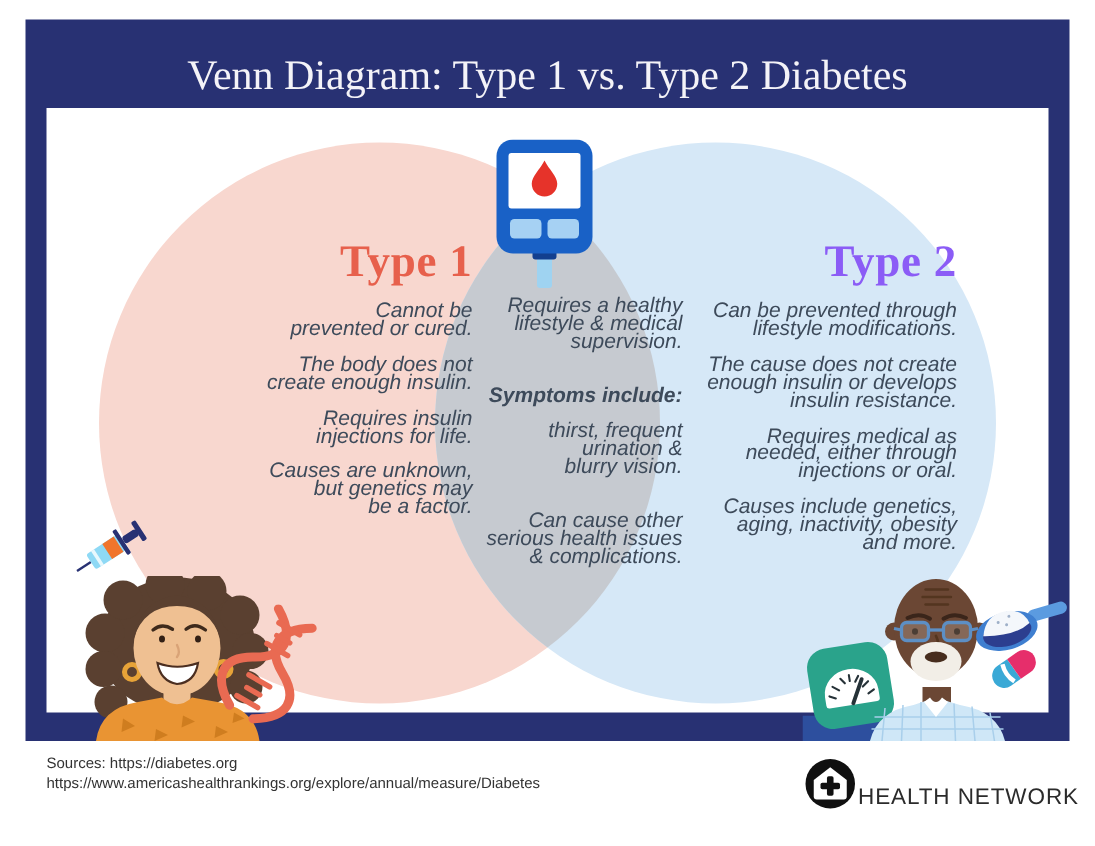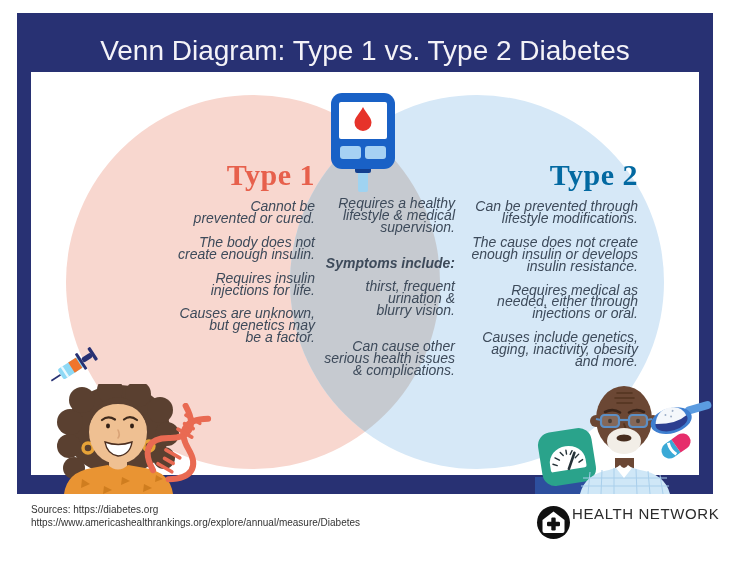--- a/index.html
+++ b/index.html
@@ -1,45 +1,45 @@
 <!DOCTYPE html>
 <html><head>
 <meta charset="utf-8">
 <style>
   html,body{margin:0;padding:0;background:#fff;}
   .page{position:relative;width:730px;height:564px;background:#ffffff;overflow:hidden;
         font-family:"Liberation Sans",sans-serif;}
   .frame{position:absolute;left:17px;top:13px;width:696px;height:481px;background:#283173;}
   .main-title{position:absolute;left:0;top:22px;width:100%;text-align:center;color:#f4f3f8;
-        font-family:Liberation Sans, sans-serif;font-size:28px;font-weight:400;letter-spacing:0px;}
+        font-family:Liberation Serif, serif;font-size:28px;font-weight:400;letter-spacing:0px;}
   .content{position:absolute;left:14px;top:59px;width:668px;height:403px;background:#ffffff;}
   .venn-svg{position:absolute;left:0;top:0;}
   .meter{position:absolute;left:299px;top:21px;}
   .col{position:absolute;text-align:right;color:#3d4a5a;}
   .col-left{left:64px;top:86px;width:220px;}
   .col-mid{left:244px;top:126px;width:180px;}
   .col-right{left:387px;top:86px;width:220px;}
   .col h2{margin:0 0 9px 0;font-family:"Liberation Serif",serif;font-weight:bold;
         font-size:30px;line-height:34px;letter-spacing:0.5px;}
   .col-left h2{color:#e7604c;}
-  .col-right h2{color:#0369a1;}
+  .col-right h2{color:#8b5cf6;}
   .para{font-size:14px;line-height:11.9px;margin:0 0 12px 0;white-space:pre-line;font-style:italic;}
   .bold{font-weight:bold;}
   .deco{position:absolute;left:0;top:0;width:696px;height:481px;overflow:hidden;pointer-events:none;}
   .deco svg{position:absolute;}
   .svg-syringe{left:29px;top:329px;}
   .svg-woman{left:35px;top:371px;}
   .svg-dna{left:123px;top:390px;}
   .svg-mat{left:518px;top:464px;}
   .svg-scale{left:519px;top:409px;}
   .svg-man{left:555px;top:361px;}
   .svg-spoon{left:629px;top:381px;}
   .svg-pill{left:639px;top:413px;}
   .sources{position:absolute;left:31px;top:504px;font-size:10px;line-height:12.5px;color:#333333;}
-  .brand{position:absolute;left:536px;top:505px;display:flex;align-items:flex-start;gap:1px;}
+  .brand{position:absolute;left:536px;top:505px;display:flex;align-items:flex-end;gap:1px;}
   .brand-label{font-size:15px;font-weight:500;letter-spacing:0.6px;color:#2b2b2b;}
 </style>
 </head>
 <body>
 
 <div class="page">
 
   <div class="frame">
     <div class="main-title">Venn Diagram: Type 1 vs. Type 2 Diabetes</div>
 

